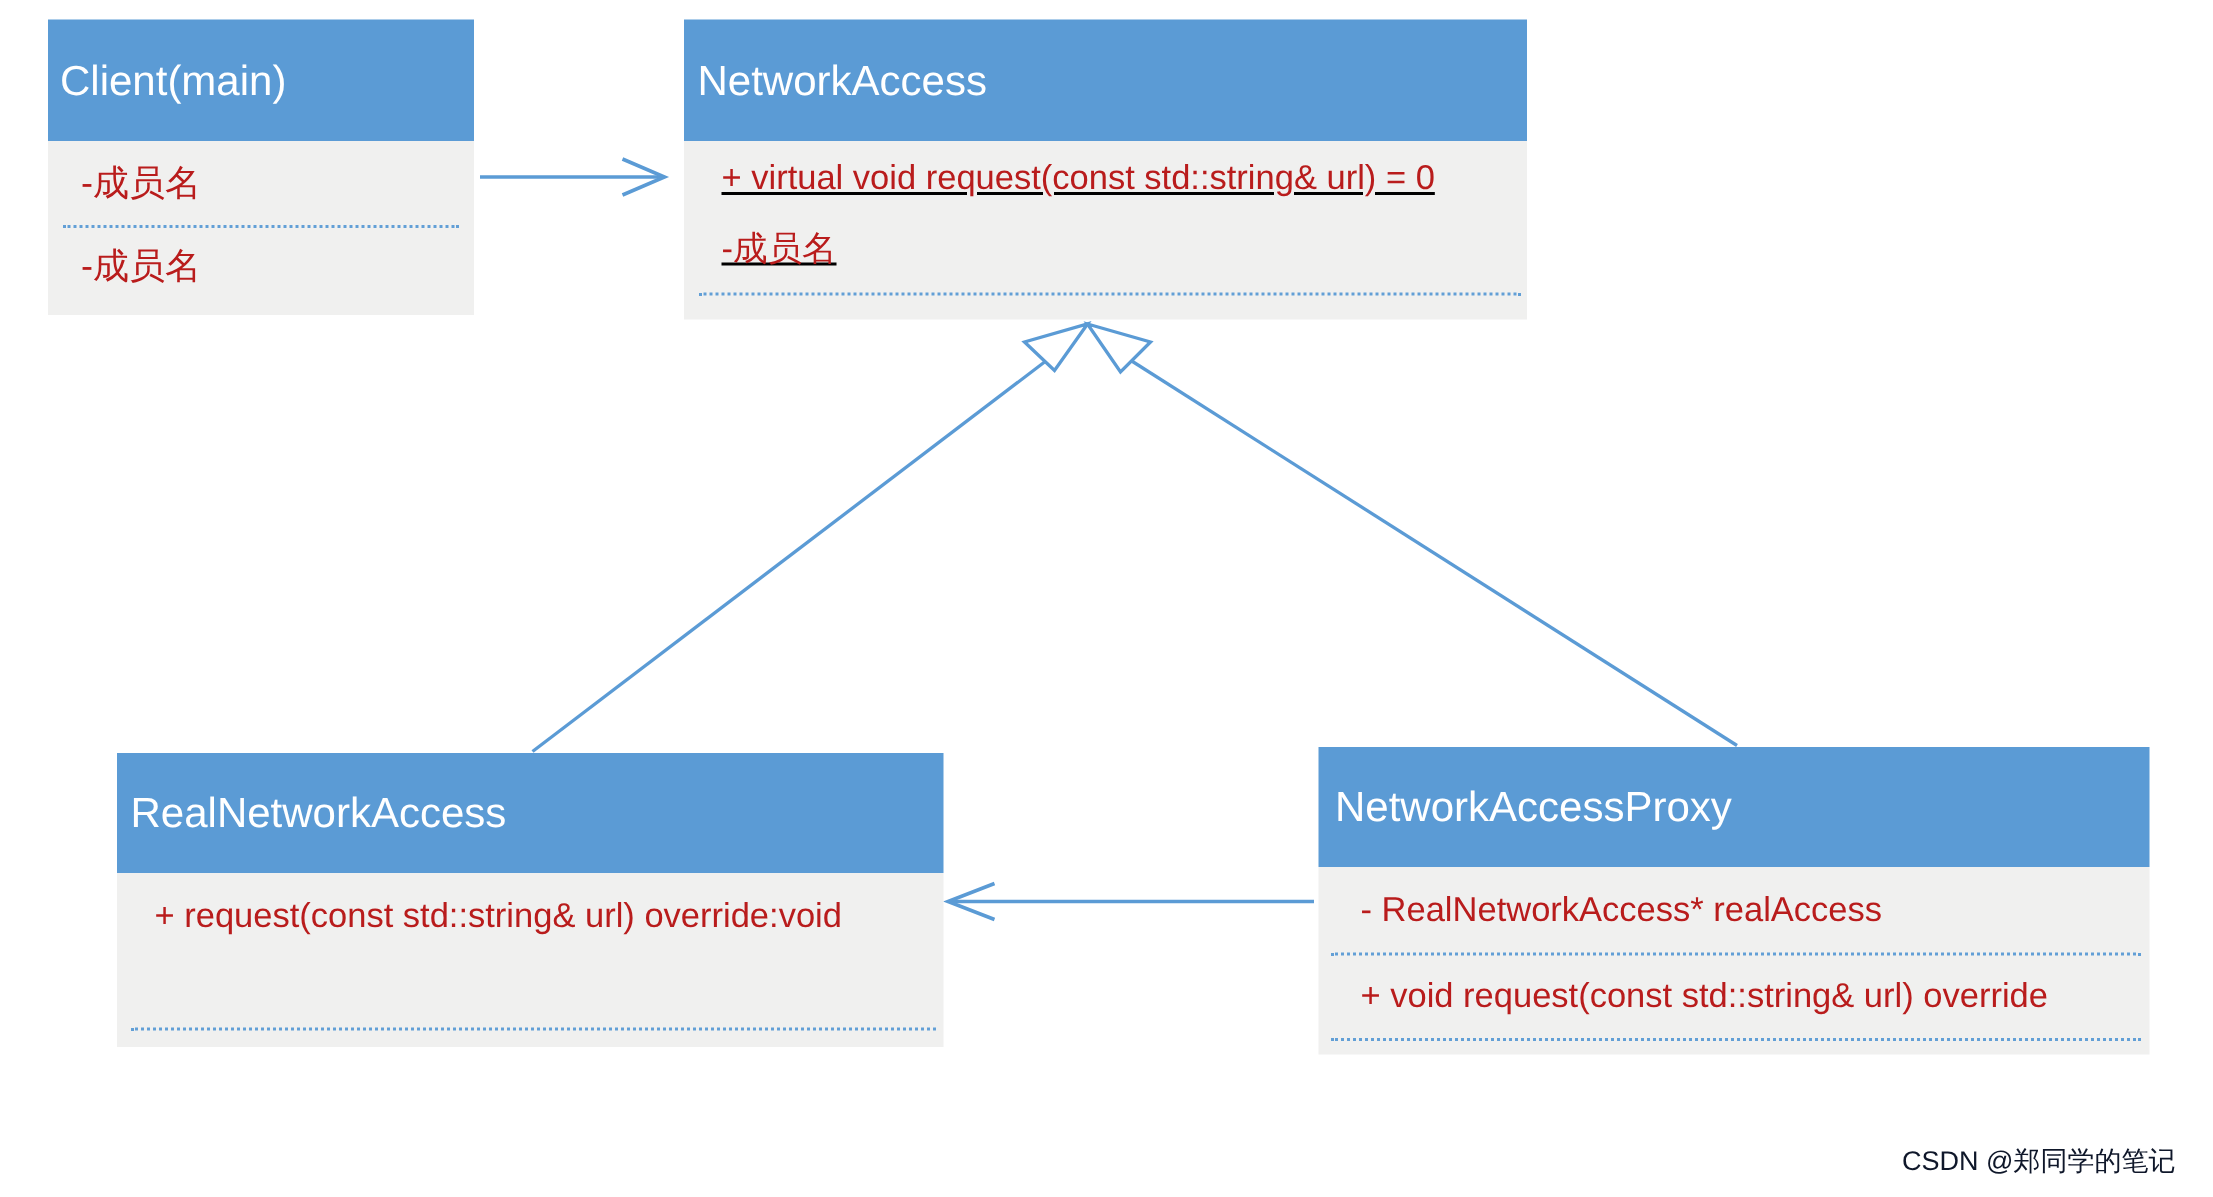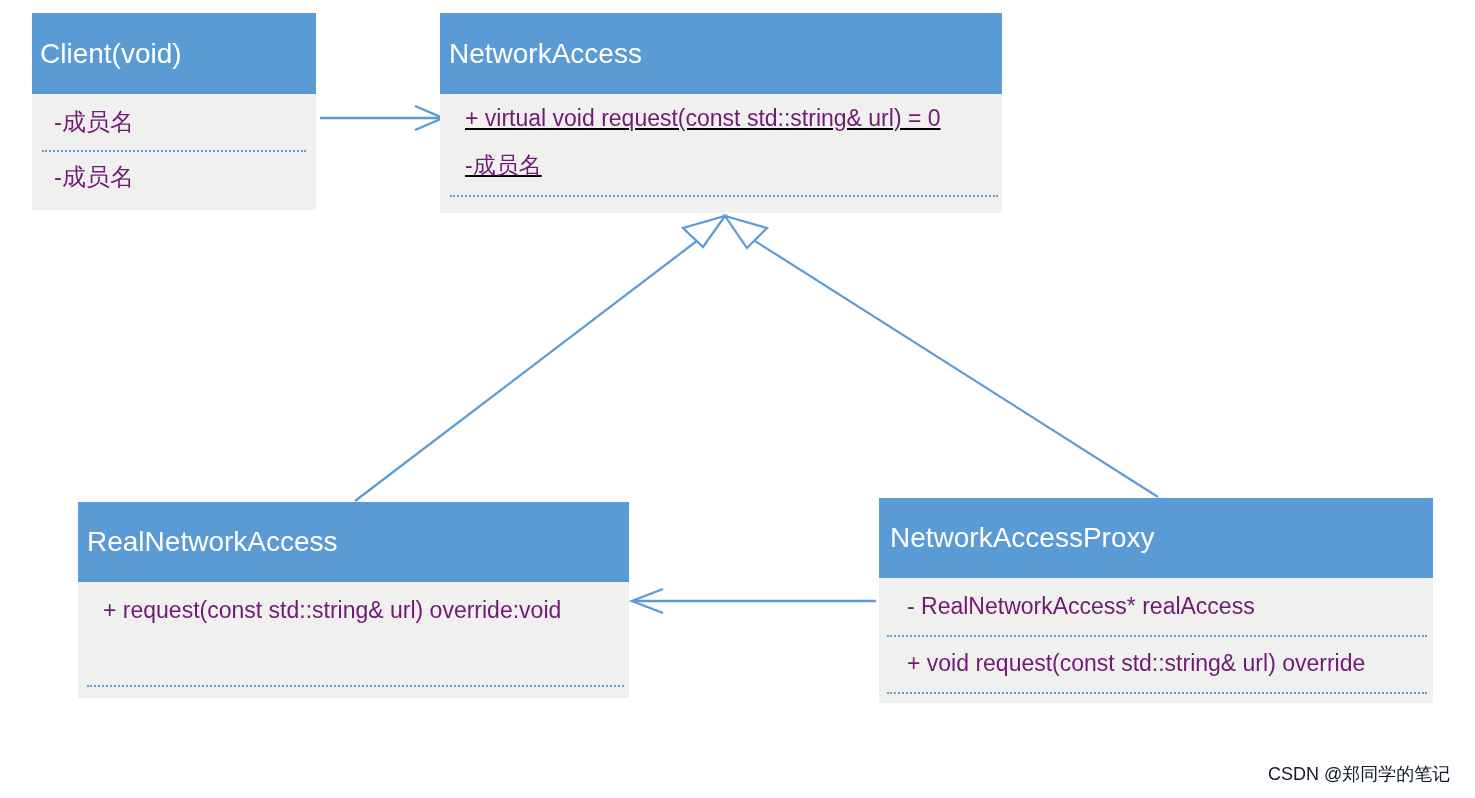--- a/index.html
+++ b/index.html
@@ -30,21 +30,21 @@
     white-space: nowrap;
     overflow: hidden;
   }
   .uml-body {
     background: #F0F0EF;
     box-sizing: border-box;
     position: relative;
     width: 100%;
   }
   .uml-row {
-    color: #701a75;
+    color: #b91c1c;
     box-sizing: border-box;
     display: flex;
     align-items: center;
     white-space: nowrap;
     overflow: hidden;
   }
   .uml-sep {
     border-top: 2px dotted #5B9BD5;
     height: 0;
     position: absolute;
@@ -53,21 +53,21 @@
 
   
   #class-client { left: 32px; top: 13px; width: 284px; height: 197px; }
   #class-client .uml-header { height: 81px; font-size: 28px; padding-left: 8px; }
   #class-client .uml-body { height: 116px; }
   #class-client .row-0 { height: 55px; font-size: 24px; padding-left: 22px; }
   #class-client .row-1 { height: 56px; font-size: 24px; padding-left: 22px; }
   #class-client .sep-0 { left: 10px; right: 10px; top: 56px; }
 
   
-  #class-networkaccess { left: 440px; top: 13px; width: 562px; height: 200px; }
+  #class-networkaccess { left: 456px; top: 13px; width: 562px; height: 200px; }
   #class-networkaccess .uml-header { height: 81px; font-size: 28px; padding-left: 9px; }
   #class-networkaccess .uml-body { height: 119px; text-decoration: underline; }
   #class-networkaccess .row-0 { height: 48px; font-size: 23px; padding-left: 25px; }
   #class-networkaccess .row-1 { height: 46px; font-size: 23px; padding-left: 25px; }
   #class-networkaccess .sep-0 { left: 10px; right: 4px; top: 101px; }
 
   
   #class-realnetworkaccess { left: 78px; top: 502px; width: 551px; height: 196px; }
   #class-realnetworkaccess .uml-header { height: 80px; font-size: 28px; padding-left: 9px; }
   #class-realnetworkaccess .uml-body { height: 116px; }
@@ -124,21 +124,21 @@
     </g>
 
     <g>
       <line x1="876" y1="601" x2="634" y2="601" stroke="#5B9BD5" stroke-width="2.4"></line>
       <polyline points="663,589 632,601 663,613" fill="none" stroke="#5B9BD5" stroke-width="2.4"></polyline>
     </g>
   </svg>
 
   <div class="uml-class" id="class-client">
     <div class="uml-header">
-      <span>Client(void)</span>
+      <span>Client(main)</span>
     </div>
     <div class="uml-body">
       <div class="uml-row row-0">-成员名</div>
       <div class="uml-sep sep-0"></div>
       <div class="uml-row row-1">-成员名</div>
     </div>
   </div>
 
   <div class="uml-class" id="class-networkaccess">
     <div class="uml-header">

